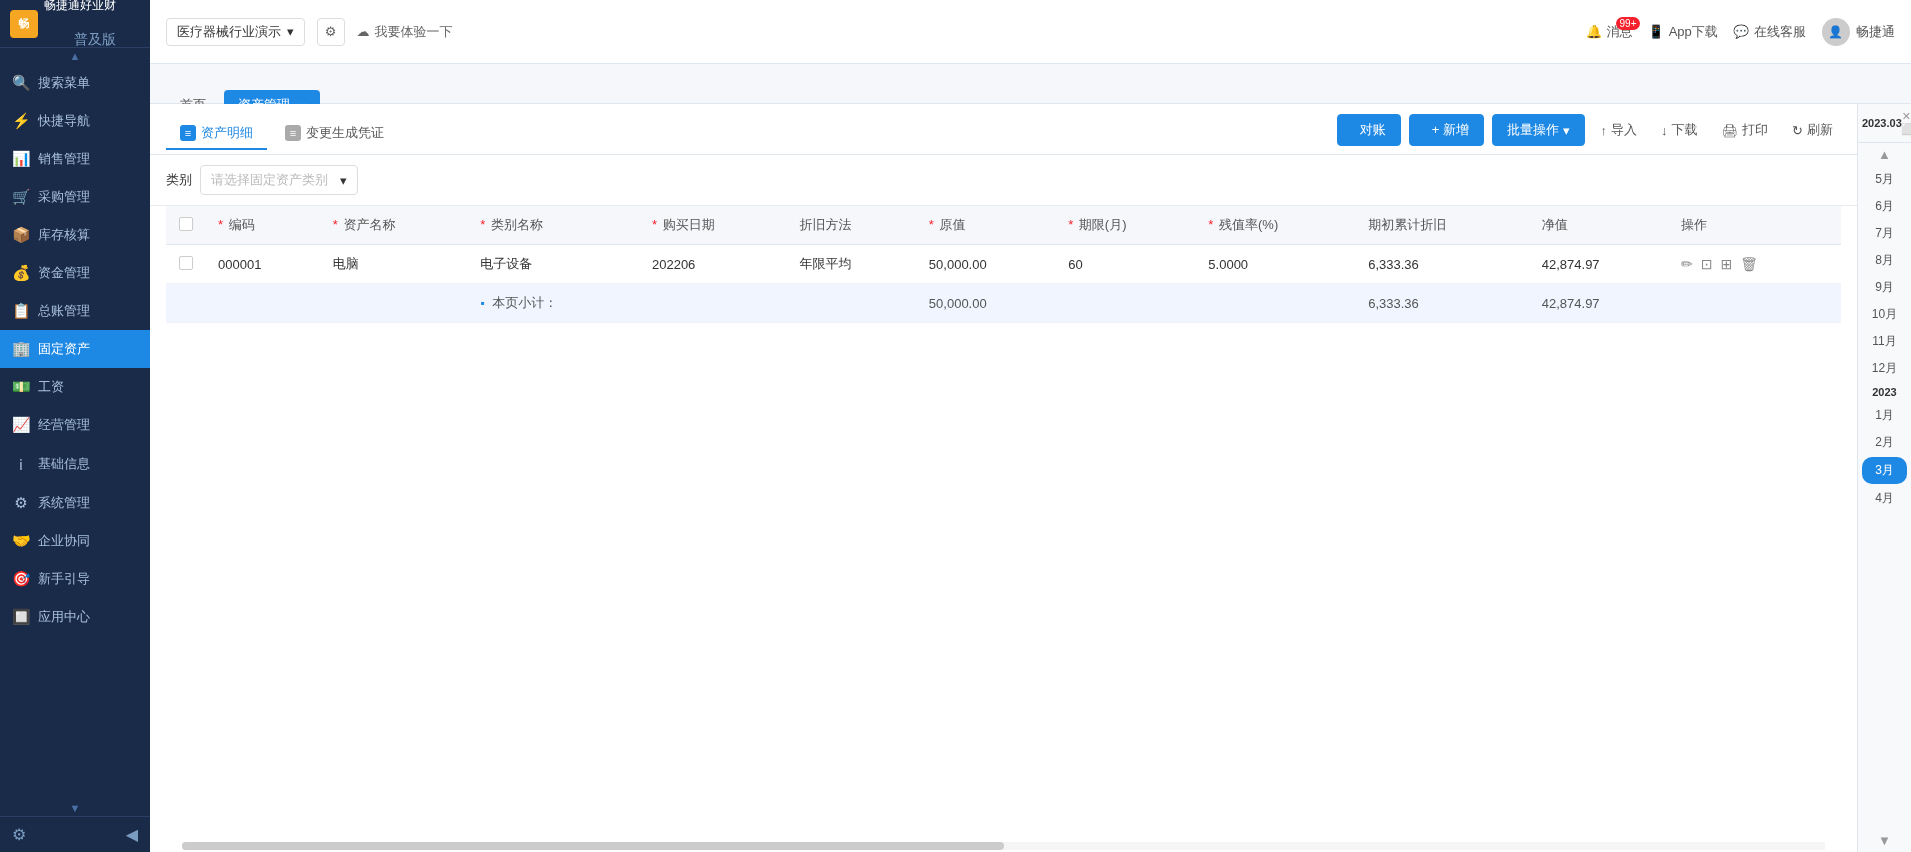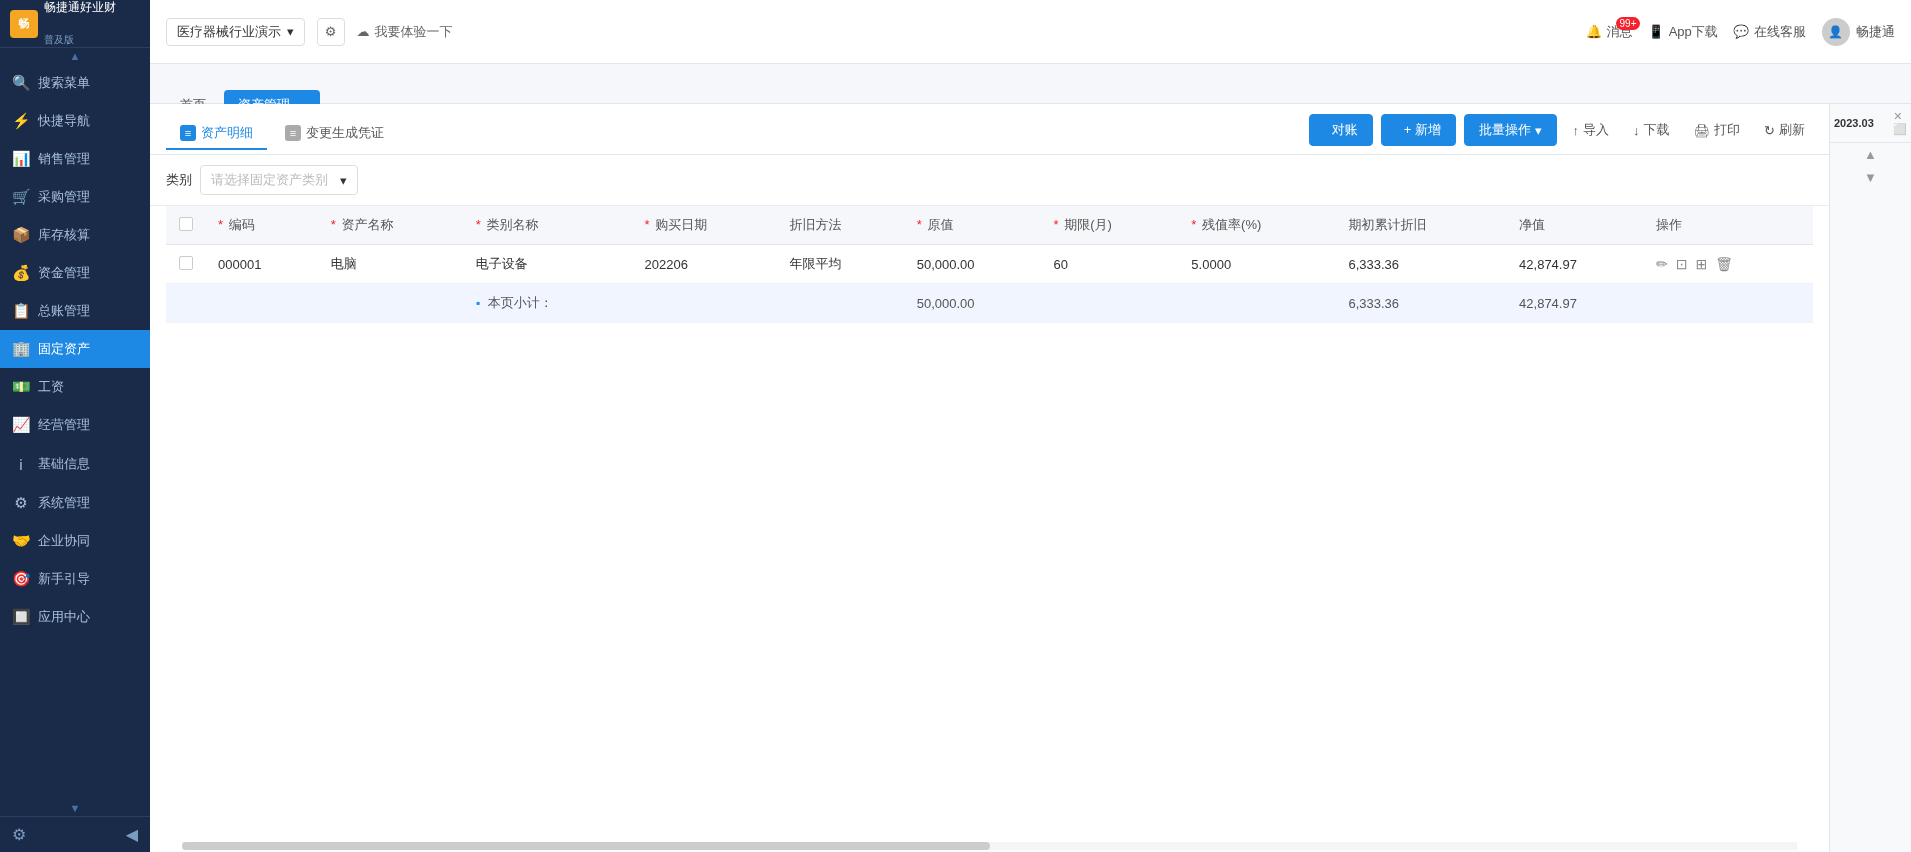--- a/index.html
+++ b/index.html
@@ -31,22 +31,23 @@
       display: flex; align-items: center; justify-content: center;
       color: white; font-weight: bold; font-size: 11px;
     }
     .sidebar-title-text {
       color: #ffffff;
       font-size: 12px;
       line-height: 1.3;
     }
     .sidebar-edition {
       color: #7a9cc0;
-      font-size: 10px;
+      font-size: 14px;
       margin-top: 18px;
+      text-align: right;
     }
     .sidebar-scroll {
       flex: 1;
       overflow-y: auto;
       overflow-x: hidden;
     }
     .sidebar-scroll::-webkit-scrollbar { width: 4px; }
     .sidebar-scroll::-webkit-scrollbar-thumb { background: #2a3f63; }
 
     .sidebar-item {
@@ -314,21 +315,21 @@
     }
     .pagination-label { color: #555; font-size: 13px; }
     .pagination-select {
       border: 1px solid #ddd; border-radius: 4px;
       padding: 3px 8px; font-size: 13px;
       background: #fff; cursor: pointer;
     }
 
     
     .timeline-panel {
-      width: 82px;
+      width: 54px;
       background: #f8f9fb;
       border-left: 1px solid #e0e6ed;
       display: flex;
       flex-direction: column;
       overflow: hidden;
       flex-shrink: 0;
       position: relative;
     }
     .timeline-header {
       padding: 6px 4px;
@@ -677,20 +678,38 @@
         <div style="display:flex;flex-direction:column;gap:0;">
           <span style="font-size:11px;cursor:pointer;color:#999;">✕</span>
           <span style="font-size:11px;cursor:pointer;color:#999;">⬜</span>
         </div>
       </div>
 
       <div class="timeline-nav">
         <span>▲</span>
       </div>
 
+      <div class="timeline-scroll">
+
+        <div class="timeline-month">5月</div>
+        <div class="timeline-month">6月</div>
+        <div class="timeline-month">7月</div>
+        <div class="timeline-month">8月</div>
+        <div class="timeline-month">9月</div>
+        <div class="timeline-month">10月</div>
+        <div class="timeline-month">11月</div>
+        <div class="timeline-month">12月</div>
+
+        <div style="text-align:center;padding:4px;font-size:11px;font-weight:bold;color:#333;">2023</div>
+
+        <div class="timeline-month">1月</div>
+        <div class="timeline-month">2月</div>
+        <div class="timeline-month current">3月</div>
+        <div class="timeline-month">4月</div>
+      </div>
 
       <div class="timeline-nav">
         <span>▼</span>
       </div>
     </div>
 
   </div>
 </div>
 
 </body></html>

